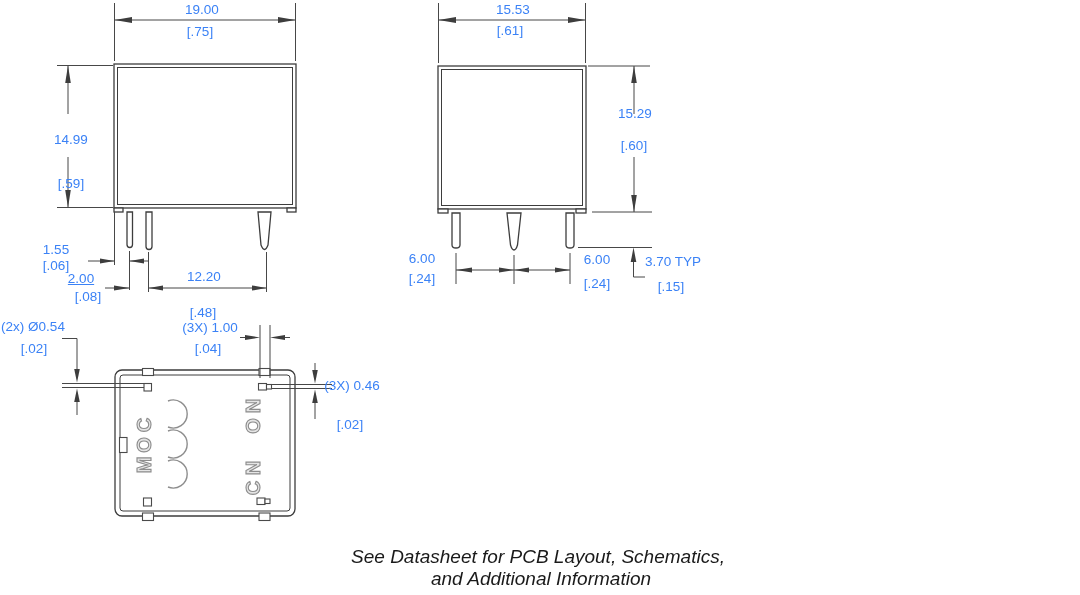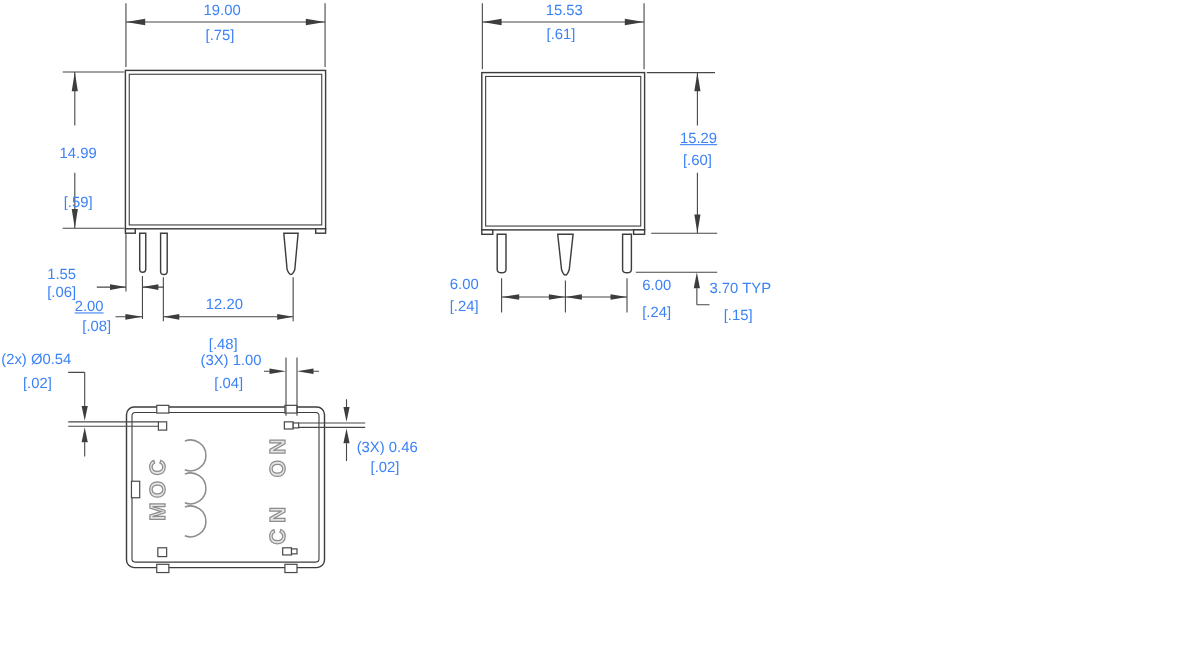--- a/index.html
+++ b/index.html
@@ -145,44 +145,46 @@
   <div class="dim" style="left:31px;top:137px;width:80px;margin-top:39px;">[.59]</div>
   <div class="dim" style="left:16px;top:242px;width:80px;">1.55</div>
   <div class="dim" style="left:16px;top:258px;width:80px;">[.06]</div>
   <div class="dim" style="left:41px;top:271px;width:80px;text-decoration:underline;">2.00</div>
   <div class="dim" style="left:48px;top:289px;width:80px;">[.08]</div>
   <div class="dim" style="left:164px;top:269px;width:80px;">12.20</div>
   <div class="dim" style="left:163px;top:289px;width:80px;margin-top:16px;">[.48]</div>
 
   <div class="dim" style="left:473px;top:2px;width:80px;">15.53</div>
   <div class="dim" style="left:470px;top:23px;width:80px;">[.61]</div>
-  <div class="dim" style="left:595px;top:118px;width:80px;text-decoration:underline;">15.29</div>
+  <div class="dim" style="left:595px;top:106px;width:80px;">15.29</div>
   <div class="dim" style="left:594px;top:138px;width:80px;">[.60]</div>
   <div class="dim" style="left:382px;top:251px;width:80px;">6.00</div>
   <div class="dim" style="left:382px;top:271px;width:80px;">[.24]</div>
   <div class="dim" style="left:557px;top:252px;width:80px;">6.00</div>
   <div class="dim" style="left:557px;top:276px;width:80px;">[.24]</div>
   <div class="dim" style="left:618px;top:254px;width:110px;">3.70 TYP</div>
   <div class="dim" style="left:616px;top:279px;width:110px;">[.15]</div>
 
   <div class="dim" style="left:-22px;top:319px;width:110px;">(2x) Ø0.54</div>
   <div class="dim" style="left:-21px;top:341px;width:110px;">[.02]</div>
   <div class="dim" style="left:155px;top:320px;width:110px;">(3X) 1.00</div>
   <div class="dim" style="left:153px;top:341px;width:110px;">[.04]</div>
-  <div class="dim" style="left:297px;top:399px;width:110px;">(3X) 0.46</div>
+  <div class="dim" style="left:297px;top:378px;width:110px;">(3X) 0.46</div>
   <div class="dim" style="left:295px;top:417px;width:110px;">[.02]</div>
 
   <div class="vtext" style="left:132px;top:415px;">
       <span class="vletter">C</span>
       <span class="vletter">O</span>
       <span class="vletter">M</span>
     </div>
   <div class="vtext" style="left:240.5px;top:396px;">
       <span class="vletter">N</span>
       <span class="vletter">O</span>
     </div>
   <div class="vtext" style="left:240.5px;top:458px;">
       <span class="vletter">N</span>
       <span class="vletter">C</span>
     </div>
 
+  <div class="note" style="left:288px;top:546px;width:500px;">See Datasheet for PCB Layout, Schematics,</div>
+  <div class="note" style="left:291px;top:568px;width:500px;">and Additional Information</div>
 
 </div>
 
 </body></html>

